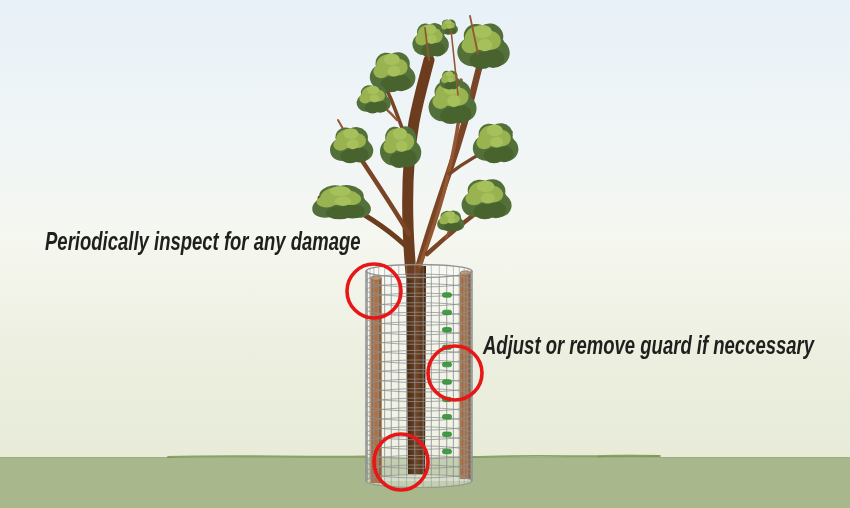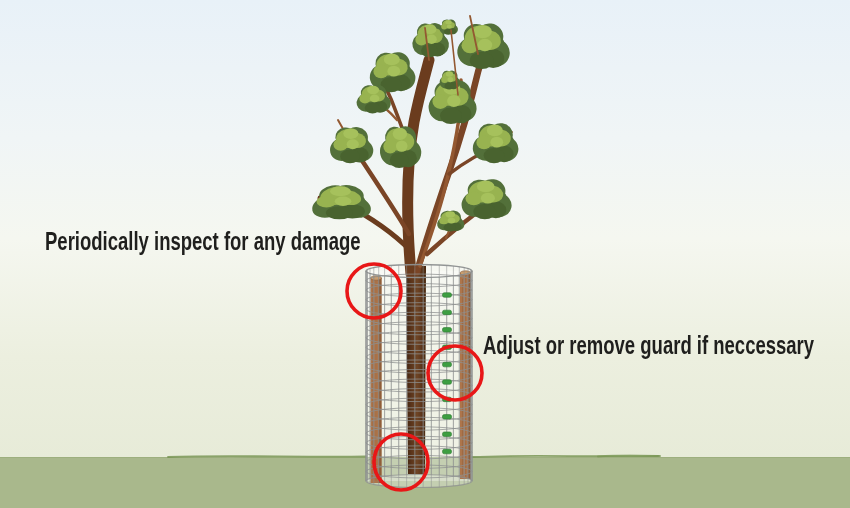--- a/index.html
+++ b/index.html
@@ -1,17 +1,17 @@
 <!DOCTYPE html>
 <html><head>
 <meta charset="utf-8">
 <style>
   html,body{margin:0;padding:0;background:#fff;}
   .stage{position:relative;width:850px;height:508px;overflow:hidden;
-         font-family:"Liberation Sans","DejaVu Sans",sans-serif;}
+         font-family:"Liberation Sans","DejaVu Sans",sans-serif;font-style:italic;}
   .stage svg{position:absolute;left:0;top:0;}
   .anno-label{position:absolute;white-space:nowrap;line-height:1;
               font-weight:700;font-size:25px;color:#1f1f1d;
               transform:scaleX(.74);transform-origin:0 0;}
   #label-inspect{left:45px;top:229px;}
   #label-adjust{left:483px;top:333px;}
 </style>
 </head>
 <body>
 

